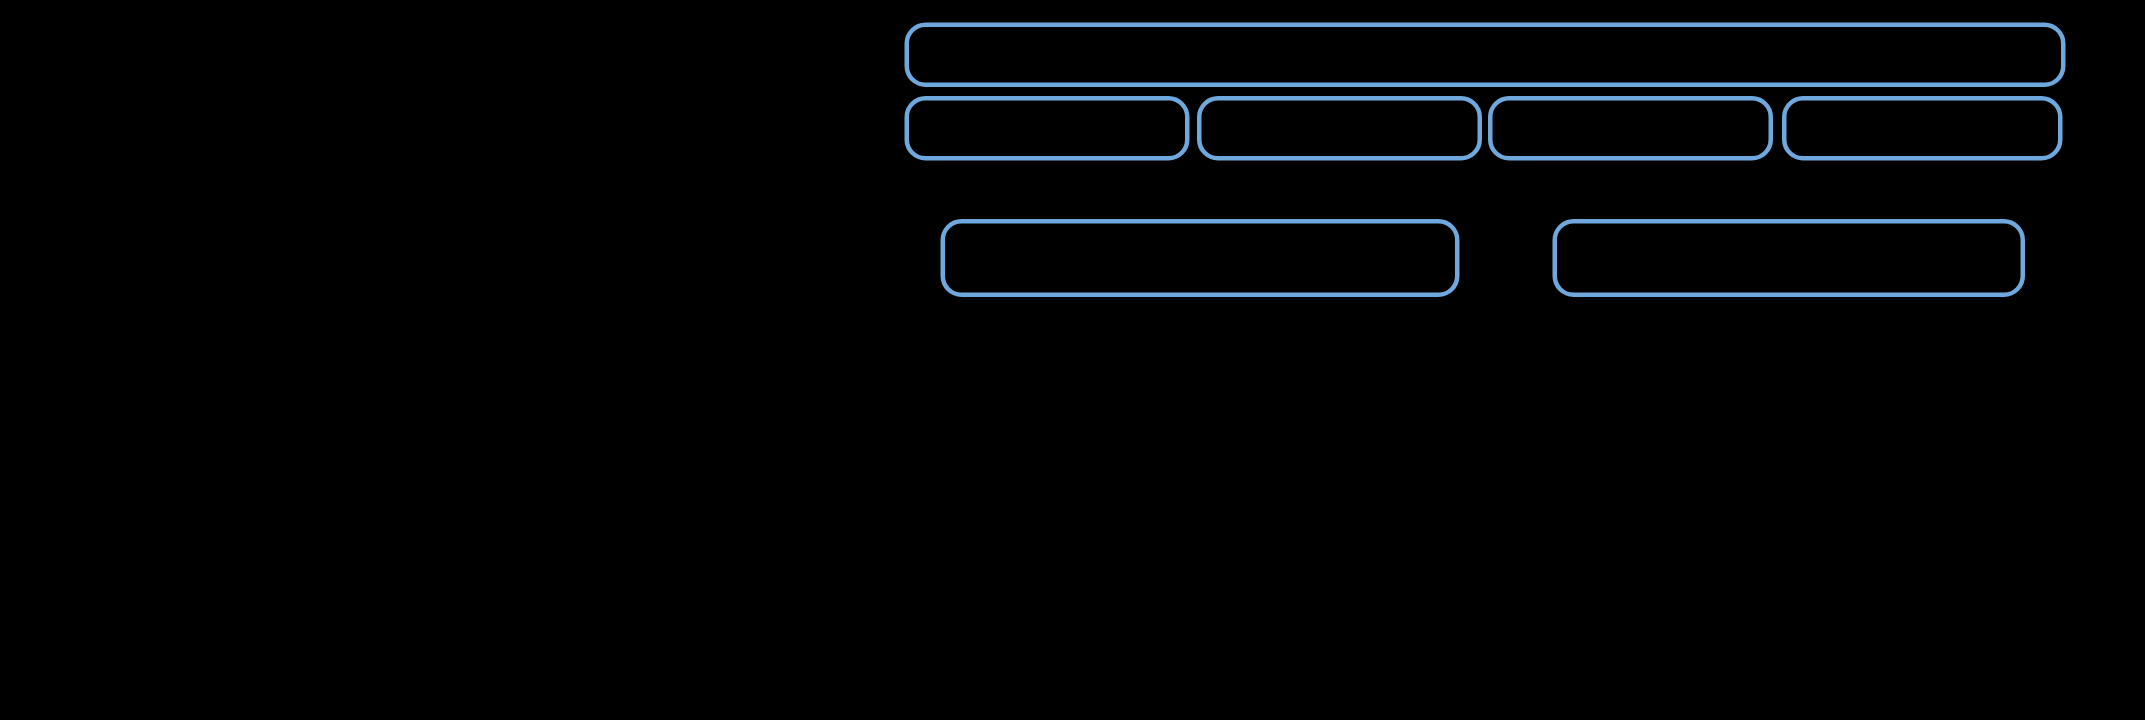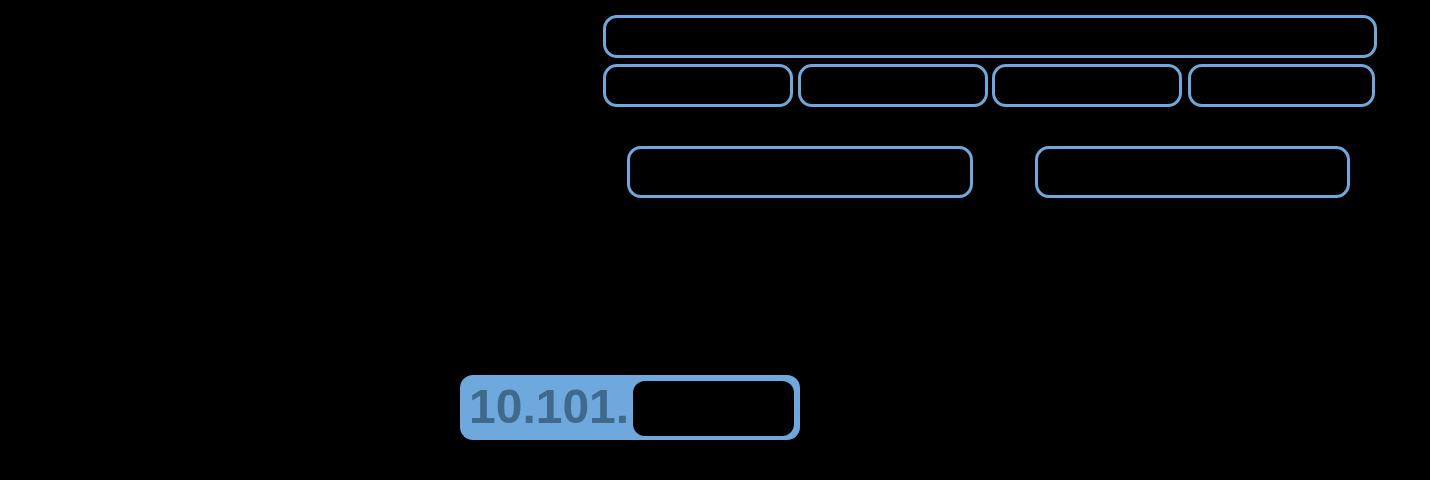--- a/index.html
+++ b/index.html
@@ -72,18 +72,14 @@
   <div class="outline-box box-top"></div>
 
   <div class="outline-box box-r1"></div>
   <div class="outline-box box-r2"></div>
   <div class="outline-box box-r3"></div>
   <div class="outline-box box-r4"></div>
 
   <div class="outline-box box-mid-left"></div>
   <div class="outline-box box-mid-right"></div>
 
-  <div class="ip-pill">
-    <span class="ip-text">10.101.</span>
-    <div class="ip-cutout"></div>
-  </div>
 
 </div>
 
 </body></html>

